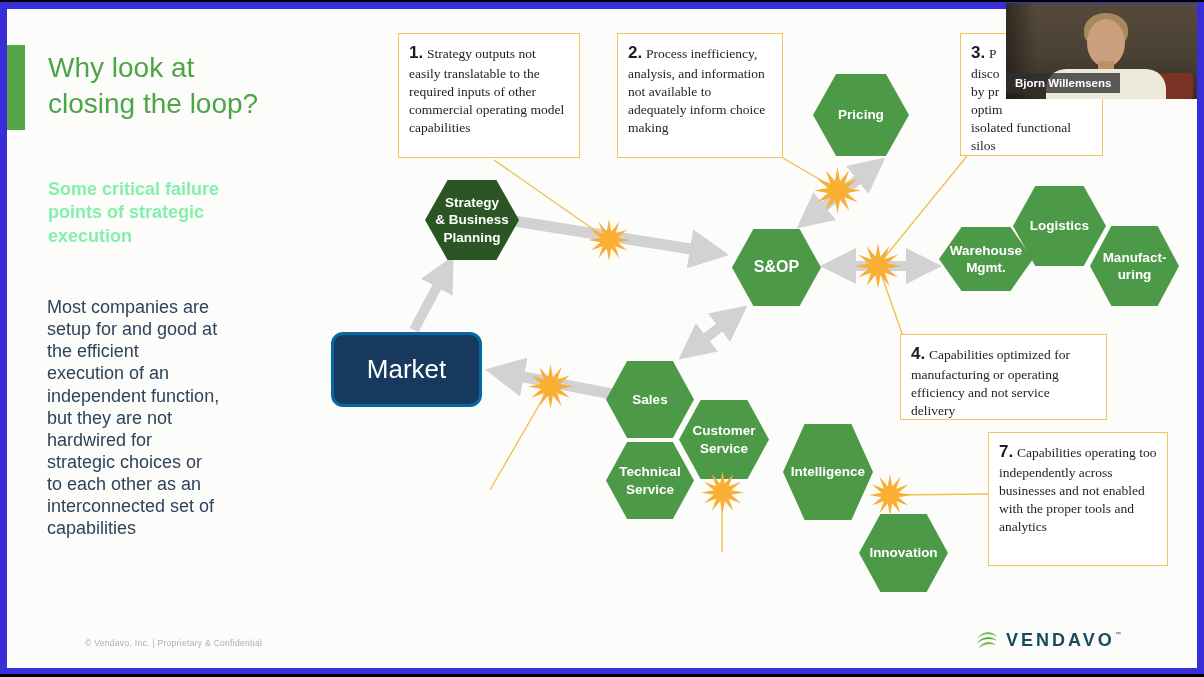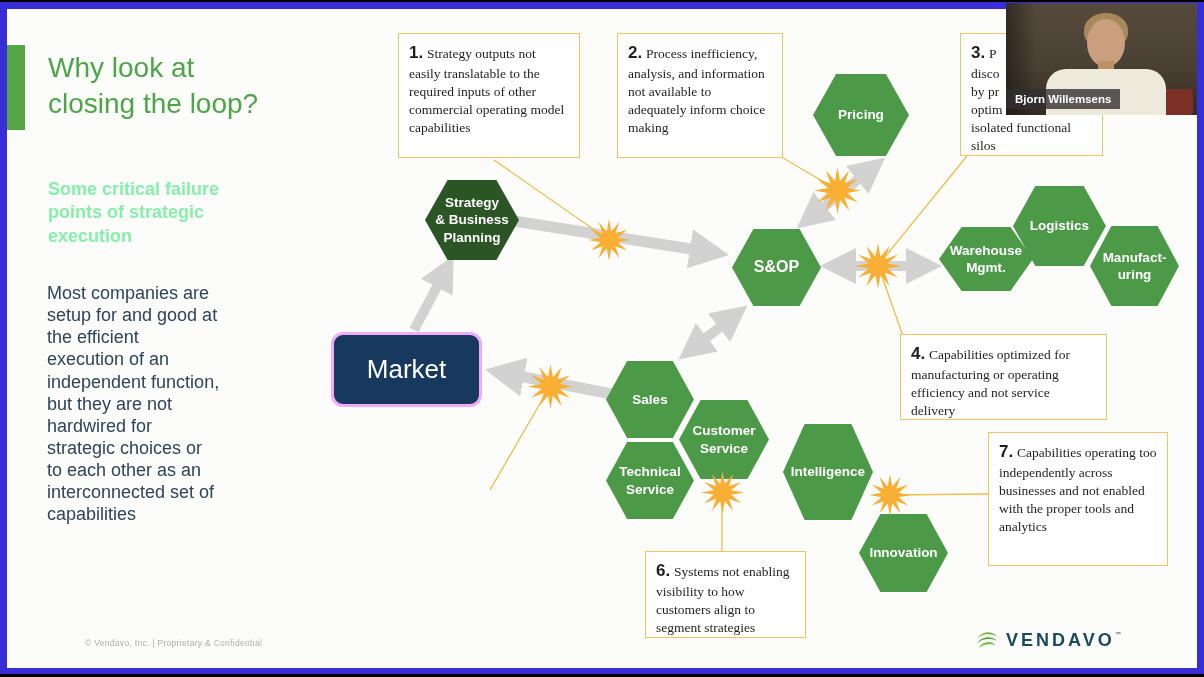--- a/index.html
+++ b/index.html
@@ -5,42 +5,42 @@
   html,body{margin:0;padding:0;background:#111;}
   .canvas{position:relative;width:1204px;height:677px;background:#000;
     font-family:"Liberation Sans",sans-serif;overflow:hidden;}
   .frame{position:absolute;left:0;top:2px;width:1204px;height:672px;background:#382ED8;}
   .slide{position:absolute;left:7px;top:9px;width:1190px;height:659px;background:#FCFCFB;}
   .accent-bar{position:absolute;left:7px;top:45px;width:18px;height:85px;background:#56A546;}
   .title{position:absolute;left:48px;top:50px;width:290px;font-size:28px;line-height:1.3;
     color:#4CA546;white-space:pre-line;}
   .subtitle{position:absolute;left:48px;top:178px;width:240px;font-size:18px;line-height:1.3;
     color:#86efac;white-space:pre-line;font-weight:bold;}
-  .body-text{position:absolute;left:47px;top:282px;width:260px;font-size:18px;line-height:1.23;
+  .body-text{position:absolute;left:47px;top:296px;width:260px;font-size:18px;line-height:1.23;
     color:#2E4459;white-space:pre-line;}
   .footer{position:absolute;left:85px;top:638px;font-size:8.5px;color:#ABADB0;letter-spacing:.3px;}
   svg.overlay{position:absolute;left:0;top:0;}
   .hex{position:absolute;display:flex;align-items:center;justify-content:center;text-align:center;
     background:#4C9948;clip-path:polygon(24% 0,76% 0,100% 50%,76% 100%,24% 100%,0 50%);}
   .hex-dark{background:#2C5526;}
   .hex-label{color:#fff;font-weight:bold;font-size:13.5px;line-height:1.28;white-space:pre-line;}
   .hex-label-lg{font-size:16px;}
   .market{position:absolute;left:331px;top:332px;width:151px;height:75px;background:#17395E;
-    border:3px solid #f0abfc;border-radius:12px;box-sizing:border-box;
+    border:3px solid #0369a1;border-radius:12px;box-sizing:border-box;
     display:flex;align-items:center;justify-content:center;}
   .market-label{color:#fff;font-size:26px;font-weight:500;}
   .callout{position:absolute;background:#FFFFFF;border:1.5px solid #F2C45F;box-sizing:border-box;
     padding:8px 10px;font-size:13.5px;line-height:1.34;color:#1E1E1E;}
   .co-num{font-weight:bold;font-size:17px;}
   .co-text{white-space:pre-line;font-family:Liberation Serif, serif;}
   .burst{position:absolute;background:#F9AE34;
     clip-path:polygon(100% 50%,70.3% 55.4%,93.3% 75%,64.8% 64.8%,75% 93.3%,55.4% 70.3%,50% 100%,
     44.6% 70.3%,25% 93.3%,35.2% 64.8%,6.7% 75%,29.7% 55.4%,0% 50%,29.7% 44.6%,6.7% 25%,
     35.2% 35.2%,25% 6.7%,44.6% 29.7%,50% 0%,55.4% 29.7%,75% 6.7%,64.8% 35.2%,93.3% 25%,70.3% 44.6%);}
-  .webcam{position:absolute;left:1006px;top:3px;width:191px;height:112px;overflow:hidden;
+  .webcam{position:absolute;left:1006px;top:3px;width:191px;height:96px;overflow:hidden;
     background:linear-gradient(180deg,#564a3c 0%,#4a4034 55%,#352c22 100%);}
   .cam-shade{position:absolute;left:0;top:0;width:30px;height:100%;
     background:linear-gradient(90deg,rgba(20,16,10,.55),rgba(20,16,10,0));}
   .cam-hair{position:absolute;left:78px;top:10px;width:44px;height:34px;border-radius:50% 50% 40% 40%;background:#A8895B;}
   .cam-head{position:absolute;left:81px;top:16px;width:38px;height:48px;border-radius:50%;background:#C99F7E;}
   .cam-neck{position:absolute;left:92px;top:58px;width:16px;height:14px;background:#BE9067;}
   .cam-shirt{position:absolute;left:40px;top:66px;width:120px;height:46px;border-radius:20px 20px 0 0;background:#EDE9DB;}
   .cam-chair{position:absolute;right:4px;bottom:0;width:36px;height:26px;border-radius:4px;background:#7B3126;}
   .cam-desk{position:absolute;right:40px;bottom:8px;width:24px;height:16px;border-radius:2px;background:#8D7F68;}
   .name-tag{position:absolute;left:0;bottom:6px;background:rgba(48,48,48,.78);color:#fff;
@@ -163,24 +163,20 @@
 disco
 by pr
 optim
 isolated functional
 silos</span>
   </div>
   <div class="callout" style="left:900px;top:334px;width:207px;height:86px;">
     <span class="co-num">4.</span>
     <span class="co-text">Capabilities optimized for manufacturing or operating efficiency and not service delivery</span>
   </div>
-  <div class="callout" style="left:645px;top:551px;width:161px;height:87px;">
-    <span class="co-num">6.</span>
-    <span class="co-text">Systems not enabling visibility to how customers align to segment strategies</span>
-  </div>
   <div class="callout" style="left:988px;top:432px;width:180px;height:134px;">
     <span class="co-num">7.</span>
     <span class="co-text">Capabilities operating too independently across businesses and not enabled with the proper tools and analytics</span>
   </div>
 
   <div class="logo">
     <svg width="24" height="24" viewBox="0 0 24 24">
       <path d="M2 11 C6 5 18 5 22 9 C18 2 6 3 2 11 Z" fill="#72BF44"></path>
       <path d="M2 15.5 C7 10 18 10 22 13 C17 7 6 8.5 2 15.5 Z" fill="#56A546"></path>
       <path d="M3 21 C8 15.5 18 15.5 21 17.5 C16 11.5 7 13.5 3 21 Z" fill="#72BF44"></path>

